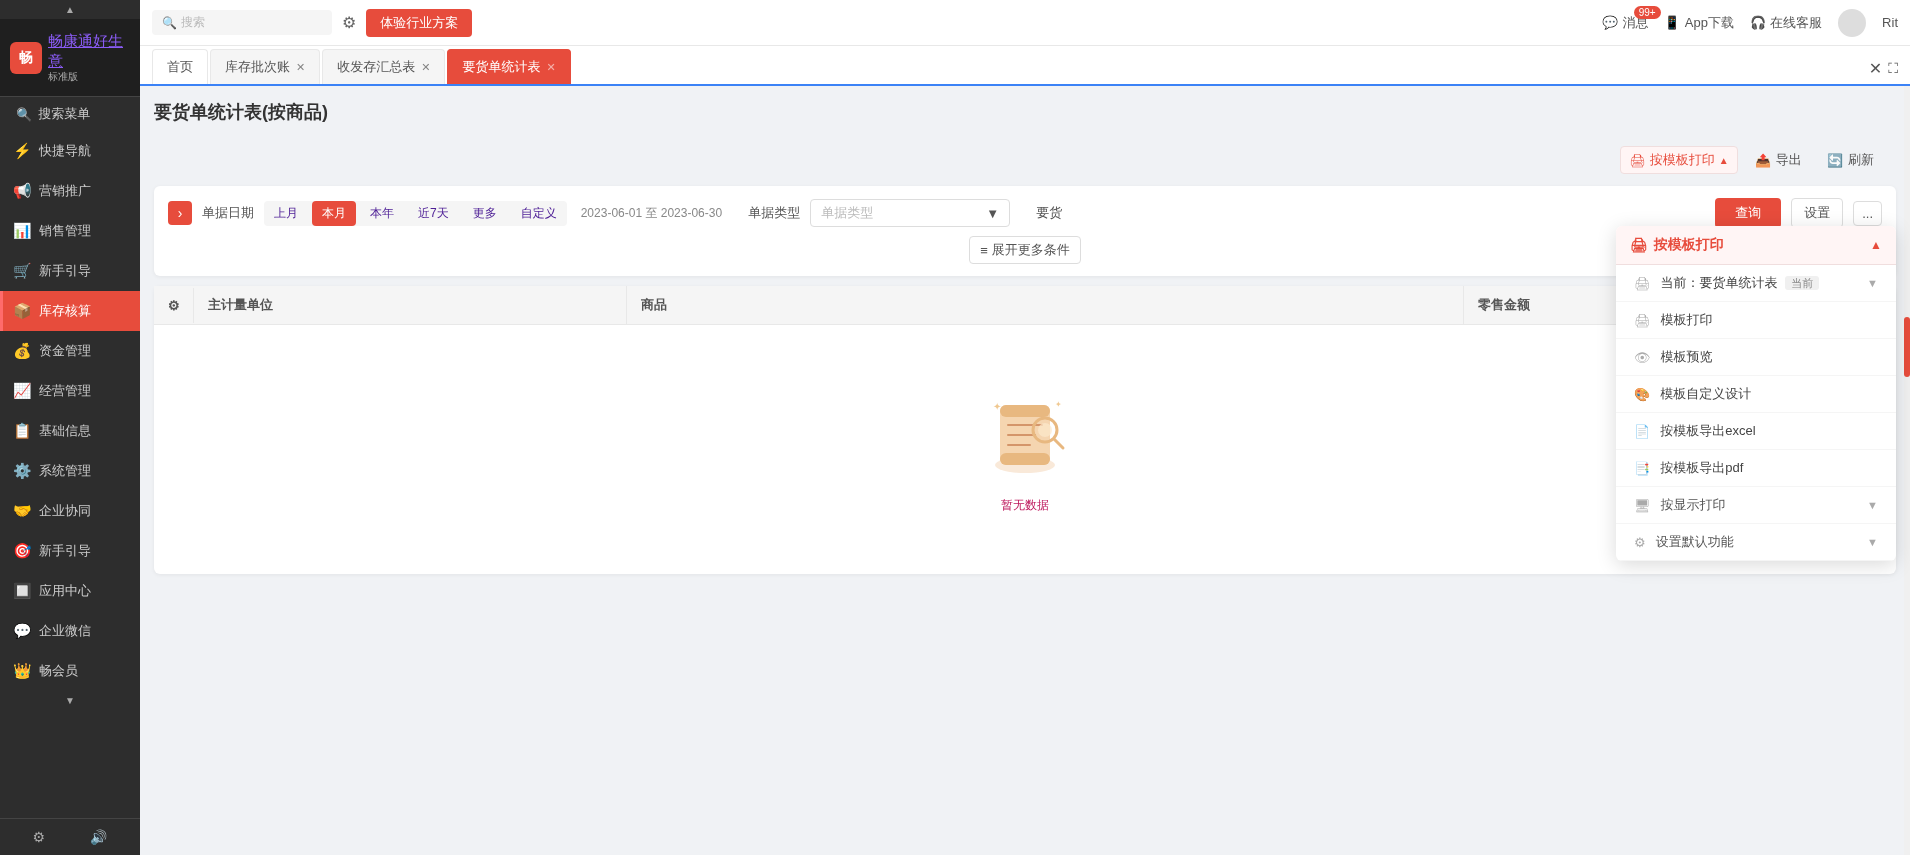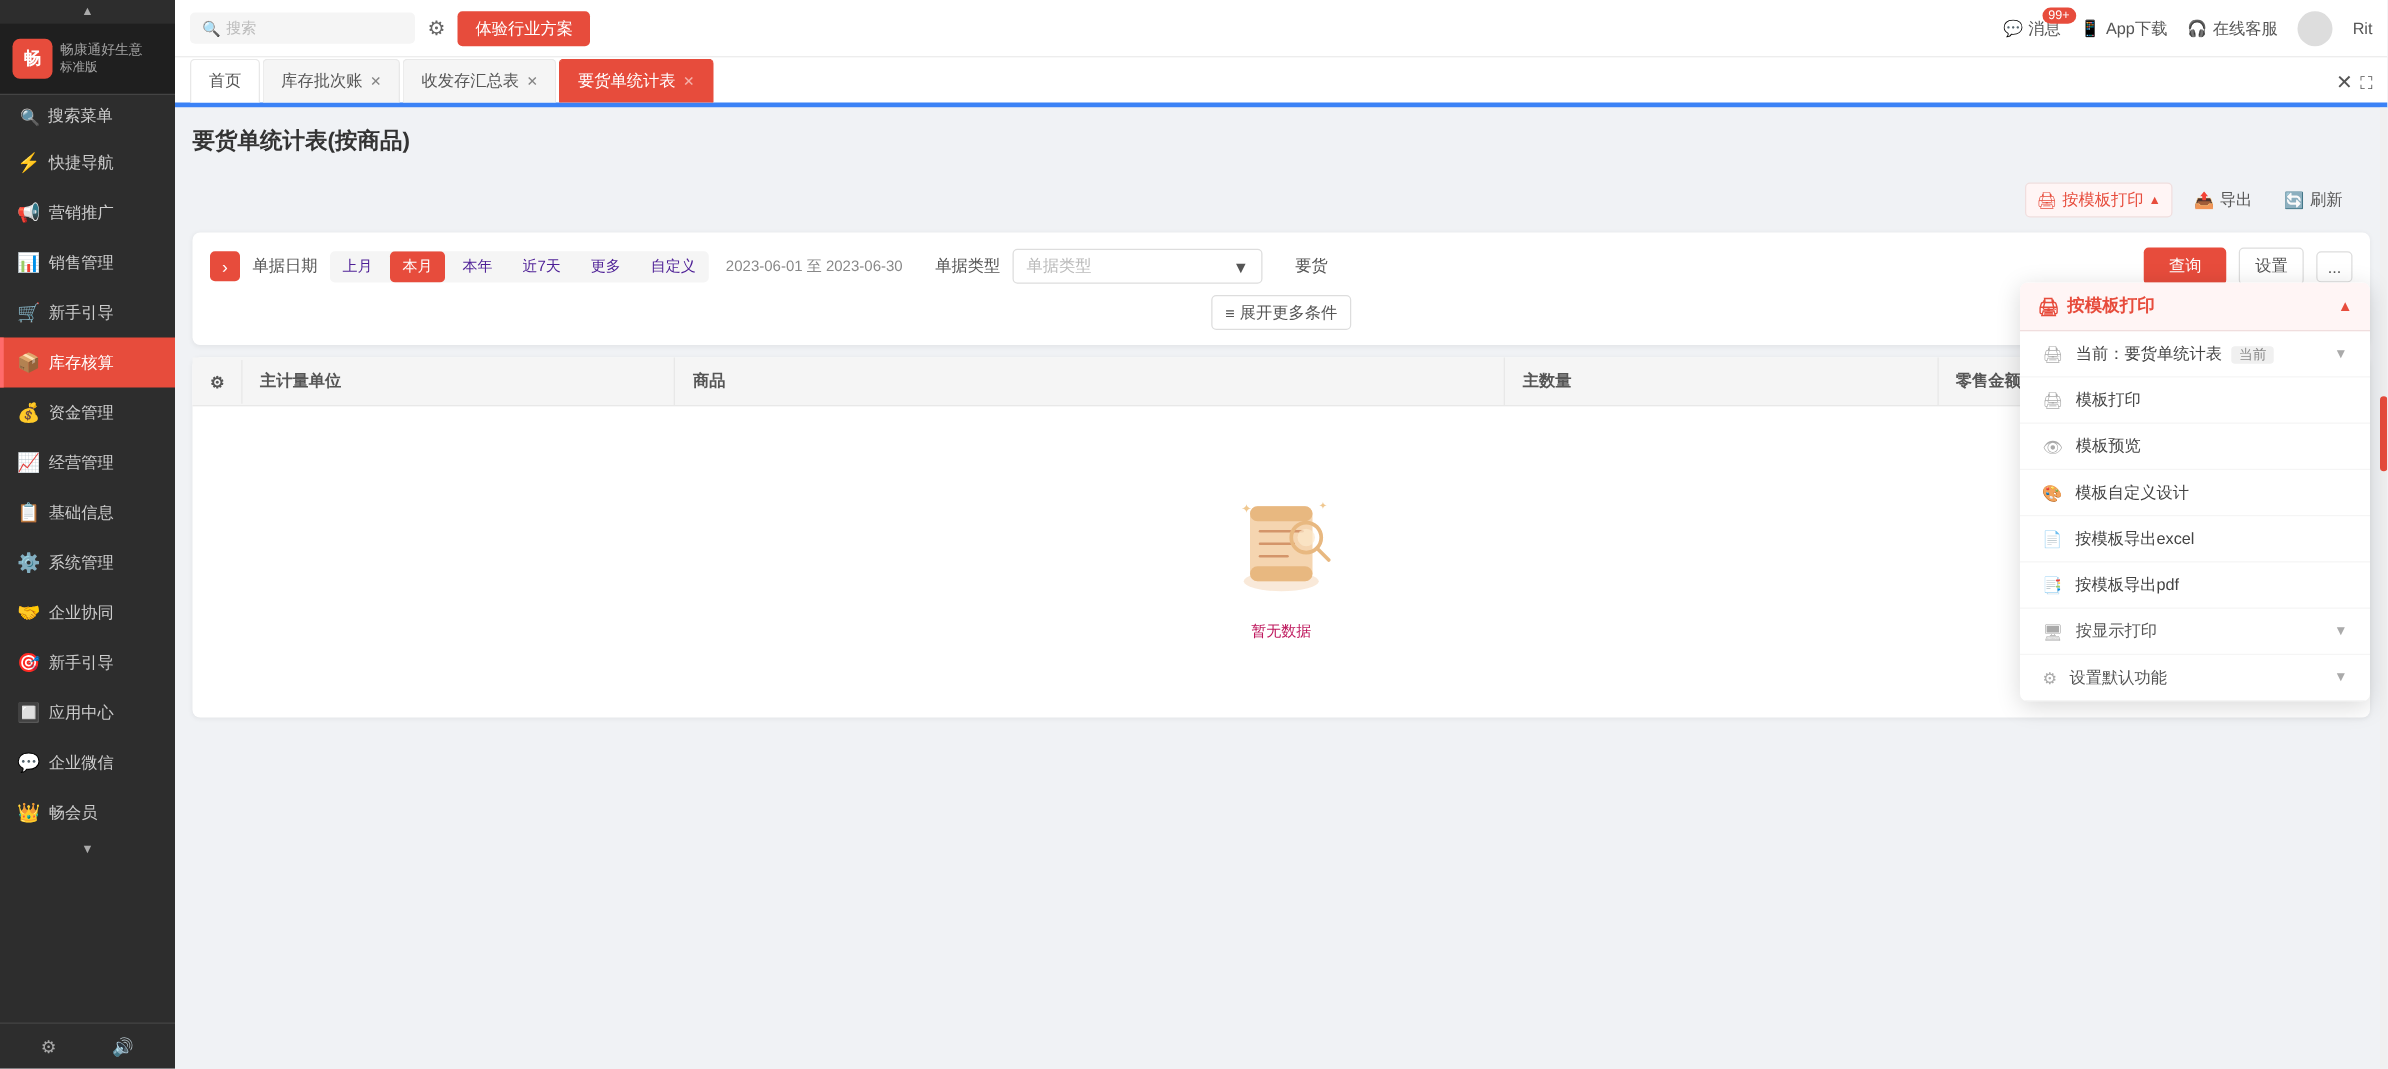--- a/index.html
+++ b/index.html
@@ -30,21 +30,21 @@
       border-radius: 6px;
       display: flex;
       align-items: center;
       justify-content: center;
       color: white;
       font-weight: bold;
       font-size: 14px;
       margin-right: 6px;
       flex-shrink: 0;
     }
-    .logo-text { font-size: 11px; color: #a3a3a3; line-height: 1.3; }
+    .logo-text { font-size: 15px; color: #8b5cf6; line-height: 1.3; text-decoration: underline; }
     .logo-sub { font-size: 10px; color: #aaa; }
 
     .sidebar-search {
       display: flex;
       align-items: center;
       padding: 8px 10px;
       cursor: pointer;
       color: #ccc;
       font-size: 13px;
     }
@@ -140,21 +140,21 @@
     .topbar-avatar { width: 28px; height: 28px; background: #ddd; border-radius: 50%; }
     .topbar-username { font-size: 13px; color: #555; }
 
     
     .tabs-bar {
       height: 40px;
       background: #fff;
       display: flex;
       align-items: flex-end;
       padding: 0 12px;
-      border-bottom: 4px solid #3b82f6;
+      border-bottom: 2px solid #3b82f6;
       gap: 2px;
     }
     .tab {
       display: flex;
       align-items: center;
       padding: 8px 14px;
       font-size: 13px;
       cursor: pointer;
       border-radius: 4px 4px 0 0;
       color: #555;
@@ -604,21 +604,20 @@
           <span>展开更多条件</span>
         </div>
       </div>
     </div>
 
     <div class="table-card">
       <div class="table-header">
         <div class="th th-gear">⚙</div>
         <div class="th th-unit">主计量单位</div>
         <div class="th th-product">商品</div>
-        <div class="th th-qty">主数量</div>
         <div class="th th-amount">零售金额</div>
       </div>
 
       <div class="table-empty">
 
         <div class="empty-icon">
           <svg width="100" height="100" viewBox="0 0 100 100" fill="none" xmlns="http://www.w3.org/2000/svg">
 
             <ellipse cx="50" cy="80" rx="30" ry="8" fill="#f0c8a0" opacity="0.4"></ellipse>
             <rect x="25" y="20" width="50" height="60" rx="6" fill="#f5d5b0"></rect>

